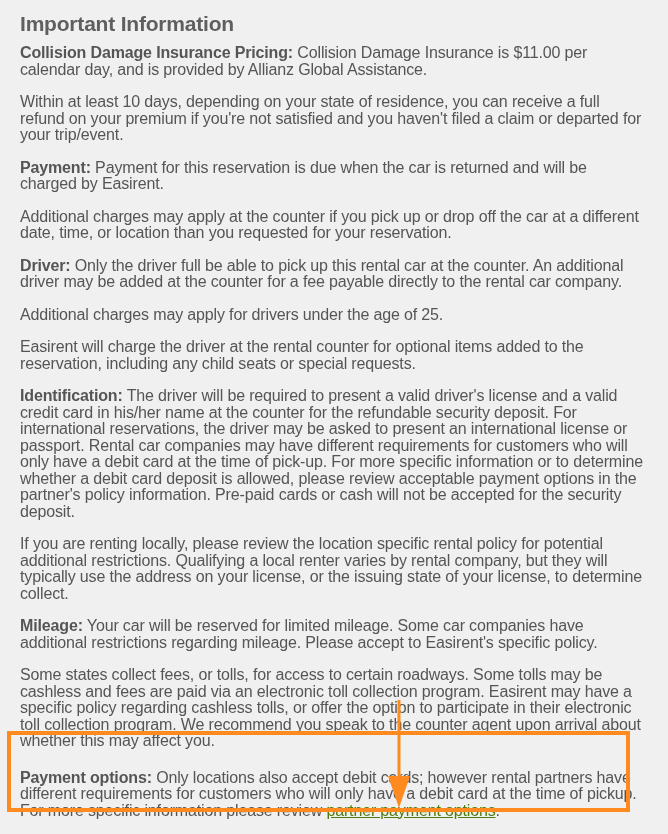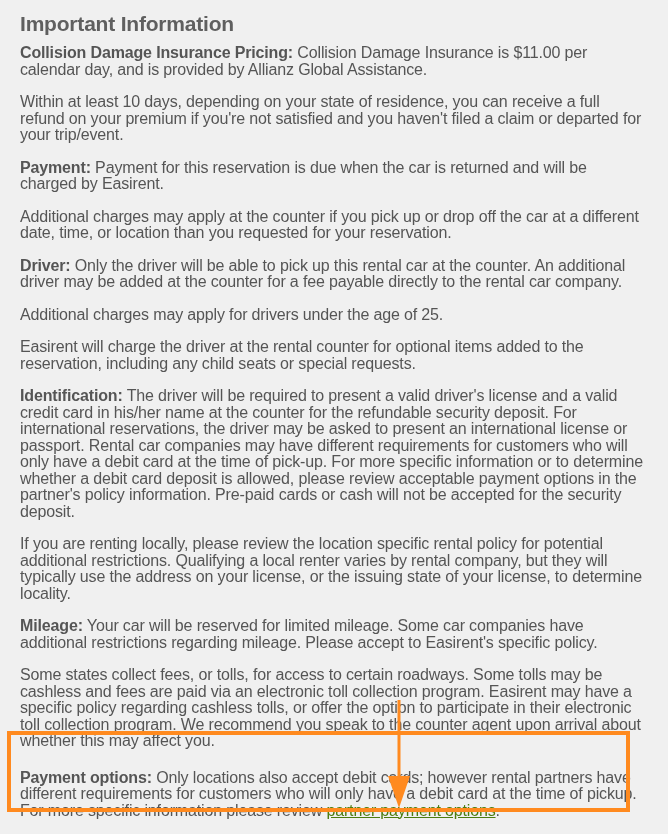--- a/index.html
+++ b/index.html
@@ -69,29 +69,29 @@
   <h1>Important Information</h1>
 
   <p><b>Collision Damage Insurance Pricing:</b><span> Collision Damage Insurance is $11.00 per calendar day, and is provided by Allianz Global Assistance.</span></p>
 
   <p>Within at least 10 days, depending on your state of residence, you can receive a full refund on your premium if you're not satisfied and you haven't filed a claim or departed for your trip/event.</p>
 
   <p><b>Payment:</b><span> Payment for this reservation is due when the car is returned and will be charged by Easirent.</span></p>
 
   <p>Additional charges may apply at the counter if you pick up or drop off the car at a different date, time, or location than you requested for your reservation.</p>
 
-  <p><b>Driver:</b><span> Only the driver will be able to pick up this rental car at the counter. An additional driver may be added at the counter for a fee payable directly to the rental car company.</span></p>
+  <p><b>Driver:</b><span> Only the driver full be able to pick up this rental car at the counter. An additional driver may be added at the counter for a fee payable directly to the rental car company.</span></p>
 
   <p>Additional charges may apply for drivers under the age of 25.</p>
 
   <p>Easirent will charge the driver at the rental counter for optional items added to the reservation, including any child seats or special requests.</p>
 
   <p><b>Identification:</b><span> The driver will be required to present a valid driver's license and a valid credit card in his/her name at the counter for the refundable security deposit. For international reservations, the driver may be asked to present an international license or passport. Rental car companies may have different requirements for customers who will only have a debit card at the time of pick-up. For more specific information or to determine whether a debit card deposit is allowed, please review acceptable payment options in the partner's policy information. Pre-paid cards or cash will not be accepted for the security deposit.</span></p>
 
-  <p>If you are renting locally, please review the location specific rental policy for potential additional restrictions. Qualifying a local renter varies by rental company, but they will typically use the address on your license, or the issuing state of your license, to determine locality.</p>
+  <p>If you are renting locally, please review the location specific rental policy for potential additional restrictions. Qualifying a local renter varies by rental company, but they will typically use the address on your license, or the issuing state of your license, to determine collect.</p>
 
   <p><b>Mileage:</b><span> Your car will be reserved for limited mileage. Some car companies have additional restrictions regarding mileage. Please accept to Easirent's specific policy.</span></p>
 
   <p>Some states collect fees, or tolls, for access to certain roadways. Some tolls may be cashless and fees are paid via an electronic toll collection program. Easirent may have a specific policy regarding cashless tolls, or offer the option to participate in their electronic toll collection program. We recommend you speak to the counter agent upon arrival about whether this may affect you.</p>
 
   <p style="margin-top:20px;"><b>Payment options:</b><span> Only locations also accept debit cards; however rental partners have different requirements for customers who will only have a debit card at the time of pickup. For more specific information please review </span><a class="link" href="#">partner payment options</a><span>.</span></p>
 
   <p style="margin-top:21px;">International rentals may require additional insurance.</p>
 </div>
 

